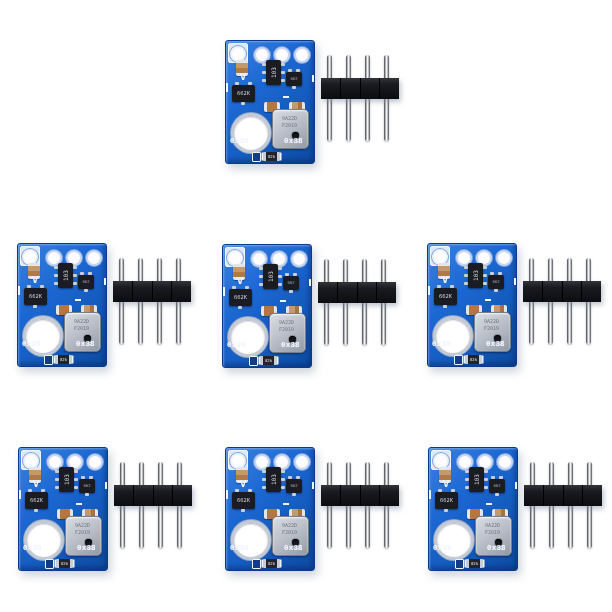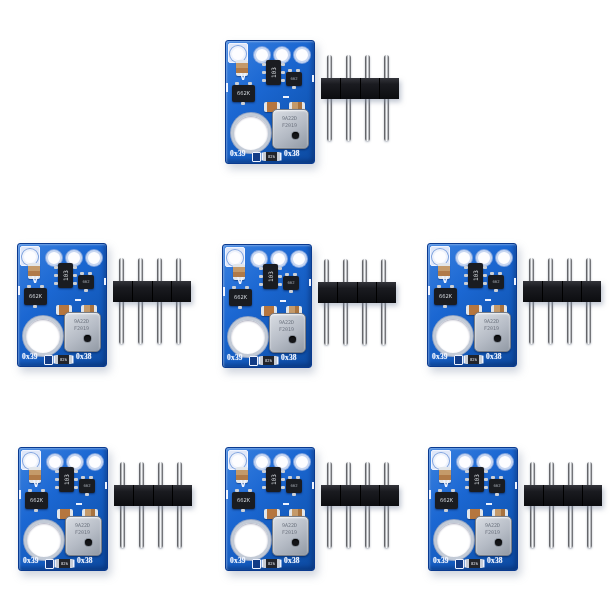--- a/index.html
+++ b/index.html
@@ -50,22 +50,22 @@
   .sensor{position:absolute;left:46px;top:68px;width:35px;height:38px;border-radius:5px;
           background:linear-gradient(145deg,#d9dde3 0%,#b5bbc5 55%,#9199a4 100%);
           border:1px solid #787e88;box-shadow:inset 0 1px 2px rgba(255,255,255,.8),0 1px 2px rgba(0,10,40,.45);}
   .sensor .t1{position:absolute;left:9px;top:5px;font-size:5px;color:rgba(85,92,105,.8);
               font-family:"DejaVu Sans Mono",monospace;}
   .sensor .t2{position:absolute;left:9px;top:12px;font-size:5px;color:rgba(85,92,105,.75);
               font-family:"DejaVu Sans Mono",monospace;}
   .vent{position:absolute;left:19px;top:22px;width:7px;height:7px;border-radius:50%;background:#141518;
         box-shadow:inset 0 1px 1px #000,0 0 0 1px #868d98;}
 
-  .lbl{position:absolute;top:108px;color:#eef3ff;font-size:7.5px;font-weight:bold;
-       font-family:Liberation Serif, serif;letter-spacing:.2px;text-shadow:0 0 1px rgba(255,255,255,.6);}
+  .lbl{position:absolute;top:96px;color:#eef3ff;font-size:7.5px;font-weight:bold;
+       font-family:Liberation Mono, monospace;letter-spacing:.2px;text-shadow:0 0 1px rgba(255,255,255,.6);}
   .addr39{left:4px;} .addr38{left:58px;}
   .sqmark{position:absolute;left:26px;top:111px;width:7px;height:8px;border:1.5px solid #eef3ff;
           background:#123c86;border-radius:1px;}
   .jres{position:absolute;left:37px;top:111px;width:17px;height:9px;border-radius:1px;
         background:linear-gradient(90deg,#c9ced6 0 18%,#22242a 18% 82%,#c9ced6 82% 100%);
         box-shadow:-2px 0 0 -0.5px #eef3ff,2px 0 0 -0.5px #eef3ff;}
   .jres .mark{position:absolute;width:100%;top:2px;text-align:center;color:#dfe3ea;font-size:4px;
               font-family:"DejaVu Sans Mono",monospace;}
   .tick{position:absolute;background:#eef3ff;}
 

